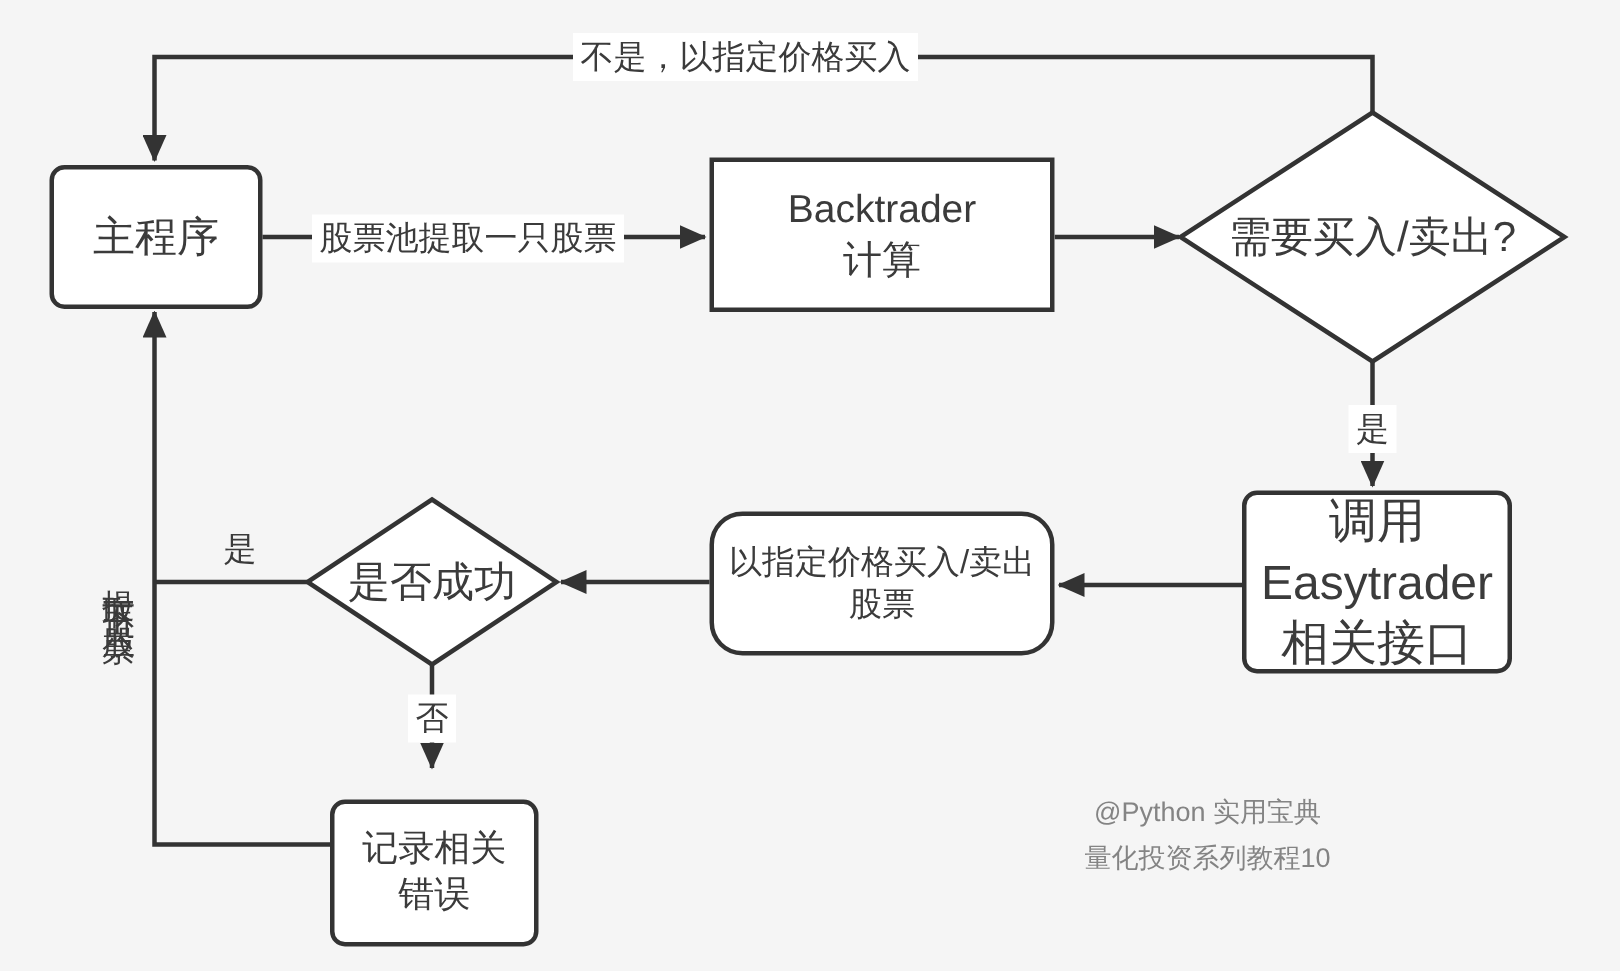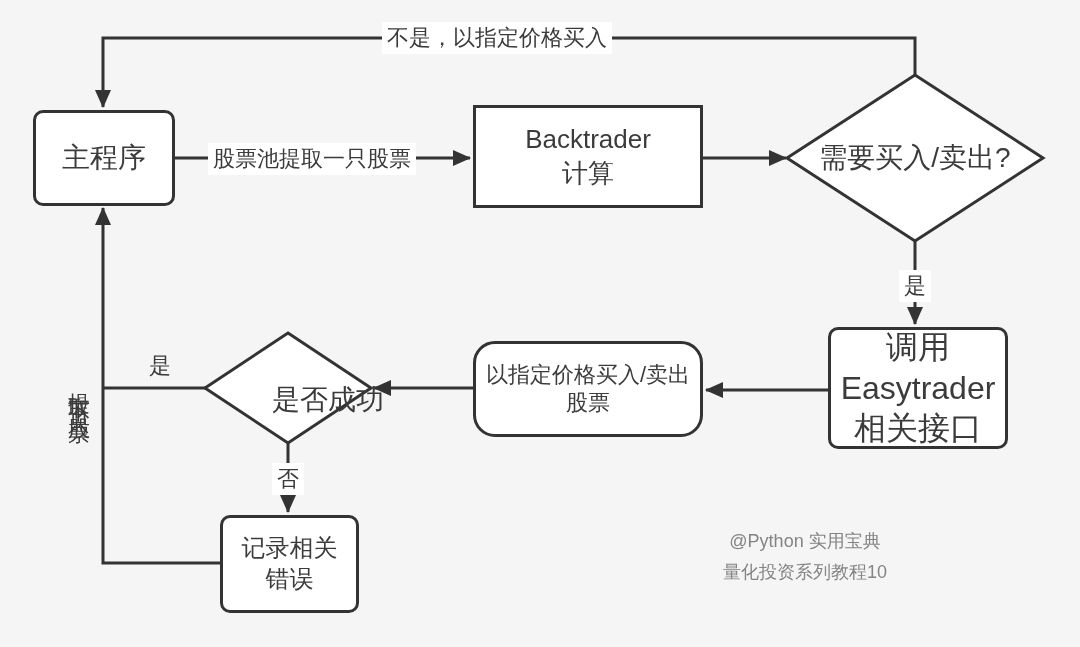--- a/index.html
+++ b/index.html
@@ -108,26 +108,26 @@
   <div class="node rounded" style="left:828px;top:327px;width:180px;height:122px;font-size:32px;">
     <span>调用</span>
     <span>Easytrader</span>
     <span>相关接口</span>
   </div>
 
   <div class="node" style="left:473px;top:341px;width:230px;height:96px;font-size:22px;padding:0 8px;border-radius:22px;">
     <span style="word-break:break-all;display:block;width:208px;">以指定价格买入/卖出股票</span>
   </div>
 
-  <div class="node rounded" style="left:220px;top:515px;width:139px;height:98px;font-size:24px;">
+  <div class="node rounded" style="left:220px;top:533px;width:139px;height:98px;font-size:24px;">
     <span style="word-break:break-all;display:block;width:100px;">记录相关错误</span>
   </div>
 
   <div class="diamond-label" style="left:915px;top:158px;">需要买入/卖出?</div>
-  <div class="diamond-label" style="left:288px;top:400px;margin-left:40px;">是否成功</div>
+  <div class="diamond-label" style="left:288px;top:388px;">是否成功</div>
 
   <div class="lbl onwire" style="left:497px;top:38px;">不是，以指定价格买入</div>
   <div class="lbl onwire" style="left:312px;top:159px;">股票池提取一只股票</div>
   <div class="lbl onwire" style="left:915px;top:286px;">是</div>
   <div class="lbl" style="left:160px;top:366px;">是</div>
   <div class="lbl onwire" style="left:288px;top:479px;">否</div>
   <div class="lbl vertical" style="left:79px;top:393px;">提取下一只股票</div>
 
   <div class="footer">
     <div>@Python 实用宝典</div>

